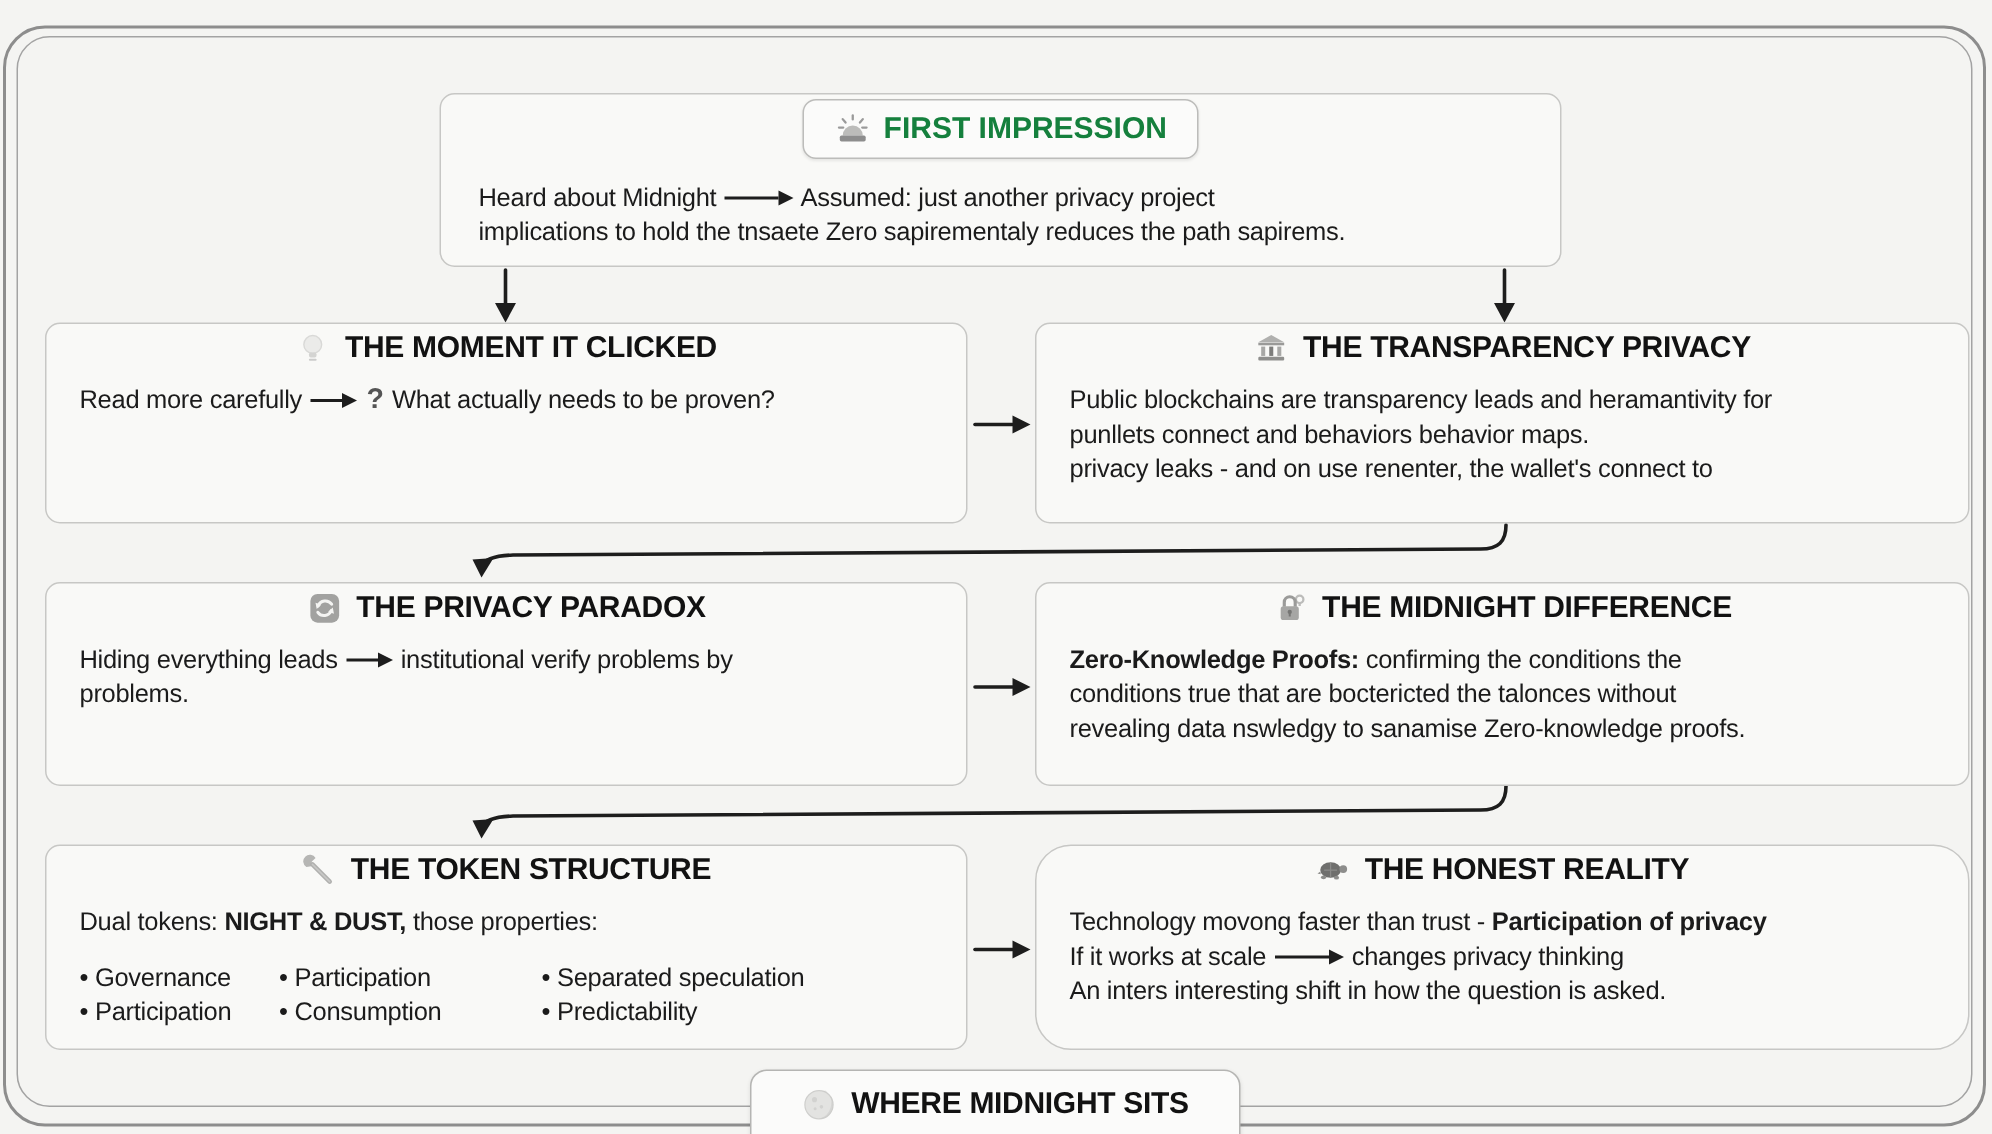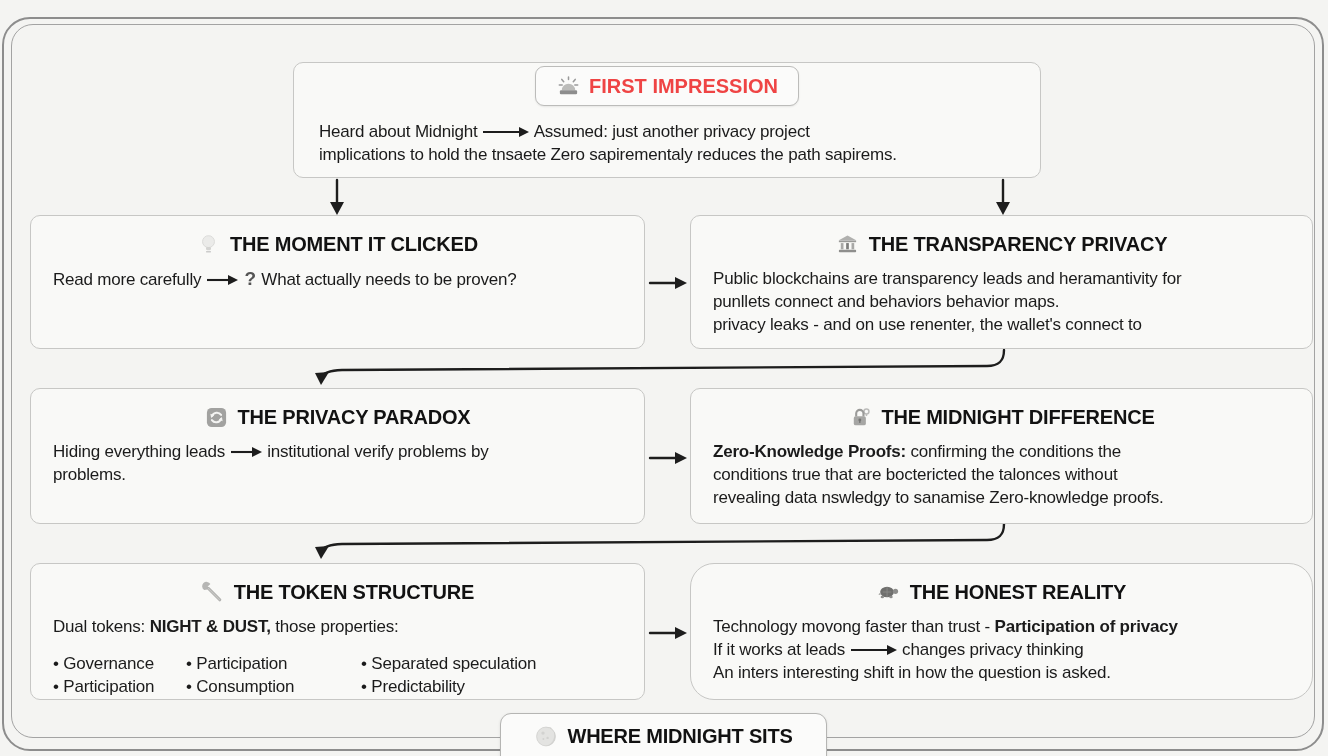--- a/index.html
+++ b/index.html
@@ -7,24 +7,24 @@
     position:relative;width:1328px;height:756px;background:#f4f4f2;
     font-family:"Liberation Sans","DejaVu Sans",sans-serif;color:#1b1b1b;
     overflow:hidden;
   }
   .frame-outer{position:absolute;left:2px;top:17px;width:1318px;height:730px;
     border:2px solid #8d8d8d;border-radius:28px;}
   .frame-inner{position:absolute;left:11px;top:24px;width:1302px;height:712px;
     border:1.5px solid #a3a3a3;border-radius:22px;}
   #connectors{position:absolute;left:0;top:0;pointer-events:none;}
   .node{position:absolute;background:#f9f9f7;border:1.5px solid #c7c7c5;border-radius:10px;box-sizing:border-box;}
-  .title-row{display:flex;align-items:center;justify-content:center;gap:9px;margin-top:16px;
+  .title-row{display:flex;align-items:center;justify-content:center;gap:9px;margin-top:4px;
     font-weight:700;font-size:20px;color:#121212;letter-spacing:-0.2px;}
   .pill-wrap{display:flex;justify-content:center;margin-top:3px;}
-  .pill-box{display:flex;align-items:center;gap:9px;font-weight:700;font-size:20px;color:#ef4444;
+  .pill-box{display:flex;align-items:center;gap:9px;font-weight:700;font-size:20px;color:#15803d;
     border:1.5px solid #bcbcba;background:#fbfbfa;border-radius:9px;padding:7px 20px;
     box-shadow:0 1px 2px rgba(0,0,0,0.08);}
   .floating-pill{background:#fbfbfa;border:1.5px solid #b5b5b3;border-radius:11px;
     box-shadow:0 1px 3px rgba(0,0,0,0.10);display:flex;align-items:flex-start;justify-content:center;z-index:5;}
   .floating-pill .title-row{margin-top:10px;}
   .body{margin-top:11px;padding:0 12px 0 22px;font-size:17px;line-height:23px;letter-spacing:-0.2px;color:#1b1b1b;}
   .fi .body{padding-left:25px;margin-top:14px;}
   .line{white-space:nowrap;}
   .b{font-weight:700;}
   .qmark{font-weight:700;font-size:19px;color:#555;padding:0 1px;}
@@ -207,21 +207,21 @@
               <circle cx="19.3" cy="10.8" r="2.7" fill="#8d8d8b"></circle>
               <ellipse cx="5.6" cy="16.6" rx="1.8" ry="1.3" fill="#8d8d8b"></ellipse>
               <ellipse cx="14.6" cy="16.8" rx="1.8" ry="1.3" fill="#8d8d8b"></ellipse>
               <path d="M3.4,12.5 l-2,1.4 2.2,0.6 z" fill="#8d8d8b"></path>
             </svg>
           </span>
           <span>THE HONEST REALITY</span>
         </div>
         <div class="body">
           <div class="line"><span>Technology movong faster than trust - </span><span class="b">Participation of privacy</span></div>
-          <div class="line"><span>If it works at leads </span><svg class="inl-arrow" width="48" height="12" viewBox="0 0 48 12">
+          <div class="line"><span>If it works at scale </span><svg class="inl-arrow" width="48" height="12" viewBox="0 0 48 12">
               <line x1="1" y1="6" x2="37" y2="6" stroke="#1d1d1d" stroke-width="2.1"></line>
               <polygon points="37,1 37,11 47,6" fill="#1d1d1d"></polygon>
             </svg><span> changes privacy thinking</span></div>
           <div class="line"><span>An inters interesting shift in how the question is asked.</span></div>
         </div>
       </div>
       <div class="node floating-pill" style="left: 500px; top: 713px; width: 327px; height: 58px;">
         <div class="title-row">
           <span class="icon">
             <svg width="25" height="25" viewBox="0 0 24 24">

